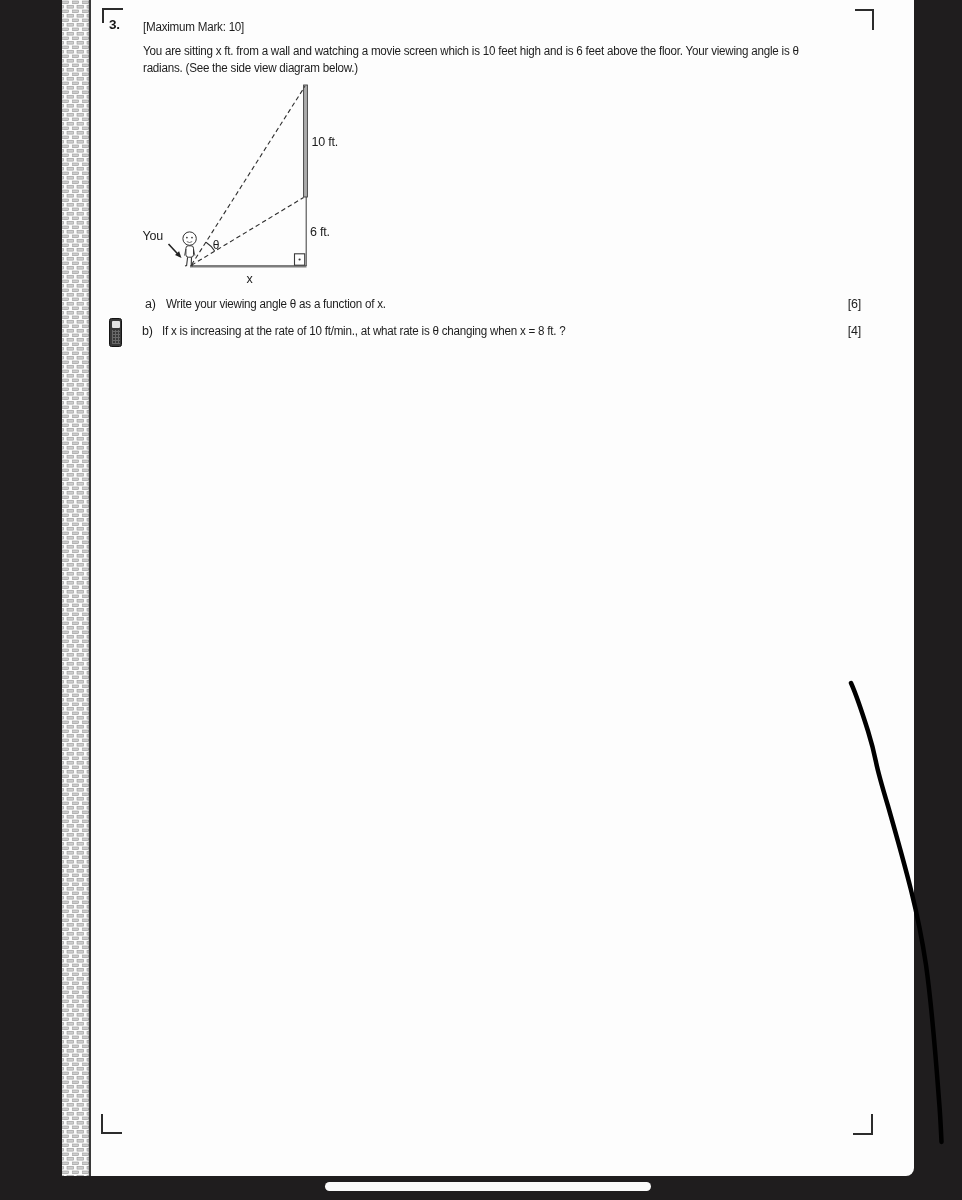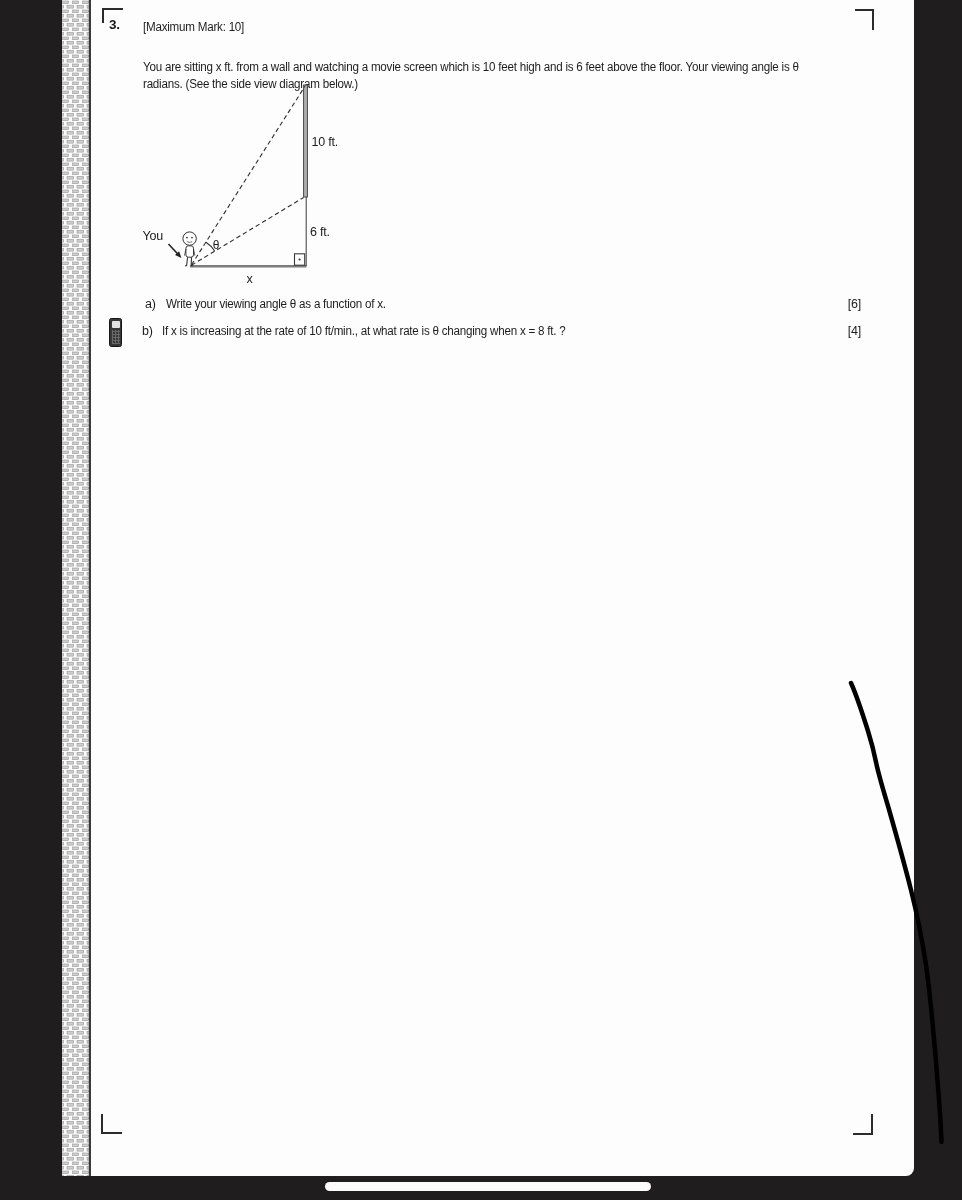--- a/index.html
+++ b/index.html
@@ -20,21 +20,21 @@
   .crop{position:absolute;box-sizing:border-box;}
   .crop.tl{left:40px;top:8px;width:21px;height:15px;border-top:2px solid #2c2c2c;border-left:2px solid #2c2c2c;}
   .crop.tr{left:793px;top:9px;width:19px;height:21px;border-top:2px solid #2c2c2c;border-right:2px solid #2c2c2c;}
   .crop.bl{left:39px;top:1114px;width:21px;height:20px;border-left:2px solid #2c2c2c;border-bottom:2px solid #2c2c2c;}
   .crop.br{left:791px;top:1114px;width:20px;height:21px;border-right:2px solid #2c2c2c;border-bottom:2px solid #2c2c2c;}
   
   .doc-text{color:#1d1d1d;font-size:12.5px;letter-spacing:-0.25px;white-space:nowrap;
     transform:scaleX(0.93);transform-origin:0 0;}
   .q-num{position:absolute;left:47px;top:17px;font-size:13.5px;font-weight:bold;color:#161616;letter-spacing:-0.2px;}
   .max-mark{position:absolute;left:81px;top:20px;}
-  .prompt{position:absolute;left:81px;top:43px;line-height:16.5px;margin-top:16px;}
+  .prompt{position:absolute;left:81px;top:43px;line-height:16.5px;}
   .part-label{position:absolute;color:#1d1d1d;font-size:12.5px;letter-spacing:-0.2px;}
   .part-text{position:absolute;}
   .marks{position:absolute;right:53px;color:#1d1d1d;font-size:12.5px;text-align:right;letter-spacing:-0.2px;}
   .row-a .part-label{left:83px;top:297px;}
   .row-a .part-text{left:104px;top:297px;}
   .row-a .marks{top:297px;}
   .row-b .part-label{left:80px;top:324px;}
   .row-b .part-text{left:100px;top:324px;}
   .row-b .marks{top:324px;}
   

